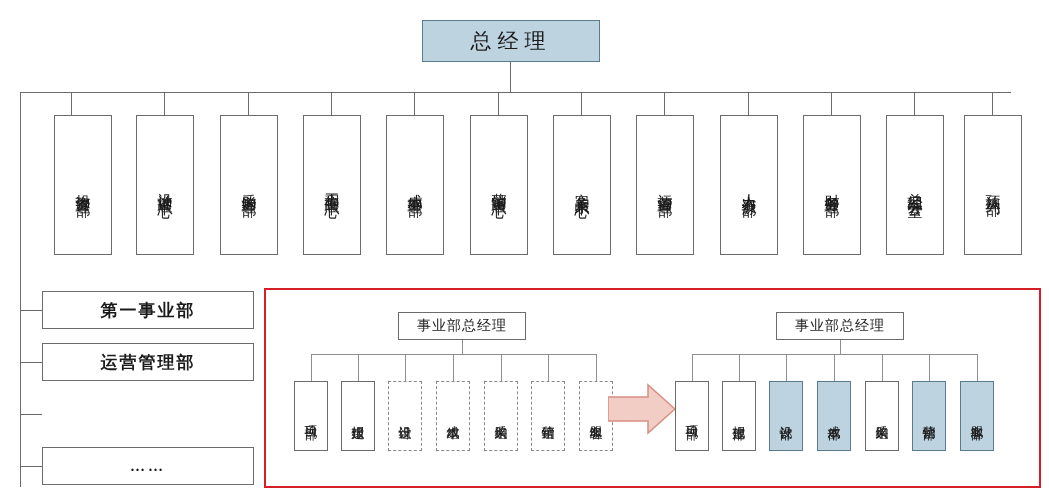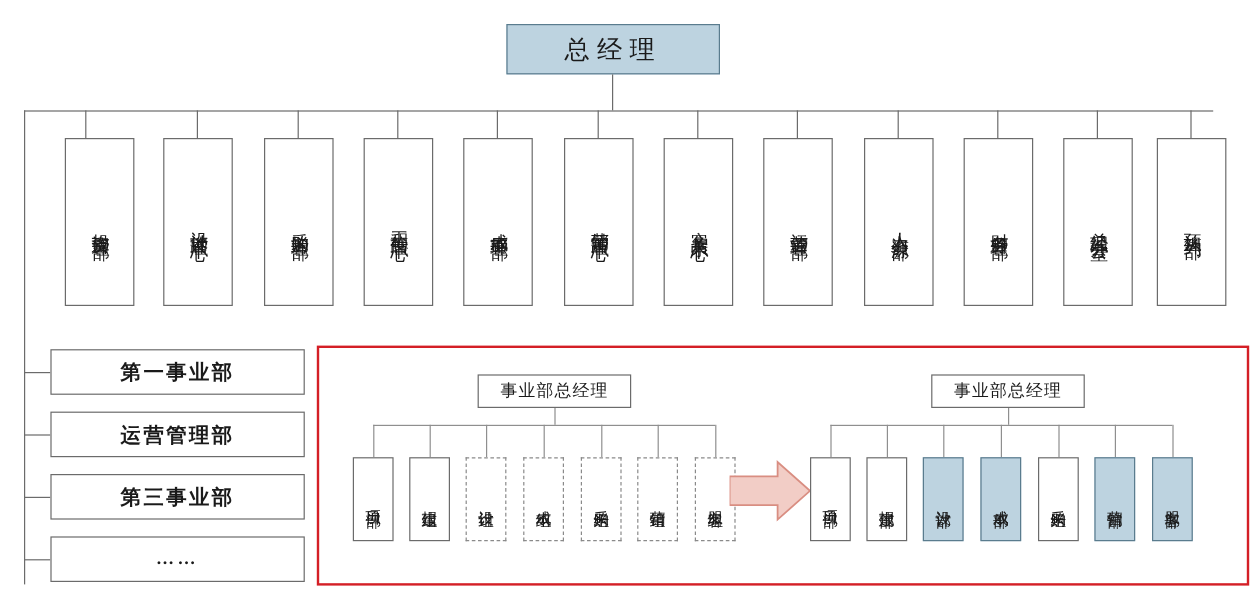--- a/index.html
+++ b/index.html
@@ -126,21 +126,20 @@
   <div class="box dept" style="left:964px;">预算约部</div>
 
   <div class="line vline" style="left:20px;top:92px;height:395px;"></div>
   <div class="line hline" style="left:20px;top:310px;width:22px;"></div>
   <div class="line hline" style="left:20px;top:362px;width:22px;"></div>
   <div class="line hline" style="left:20px;top:414px;width:22px;"></div>
   <div class="line hline" style="left:20px;top:466px;width:22px;"></div>
 
   <div class="box bu" style="top:291px;">第一事业部</div>
   <div class="box bu" style="top:343px;">运营管理部</div>
-  <div class="box bu" style="top:395px;">第三事业部</div>
   <div class="box bu dots" style="top:447px;">……</div>
 
   <div class="panel"></div>
 
   <div class="box gm" style="left:398px;top:312px;width:128px;">事业部总经理</div>
   <div class="line vline line-light" style="left:462px;top:340px;height:14px;"></div>
   <div class="line hline line-light" style="left:311px;top:354px;width:285px;"></div>
 
   <div class="line vline line-light" style="left:311px;top:354px;height:27px;"></div>
   <div class="line vline line-light" style="left:358px;top:354px;height:27px;"></div>

